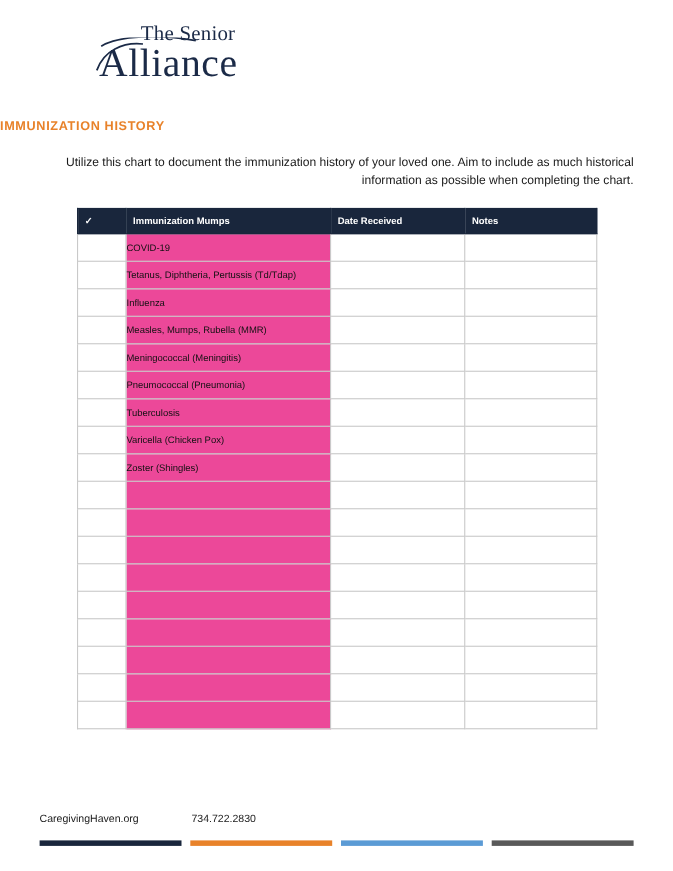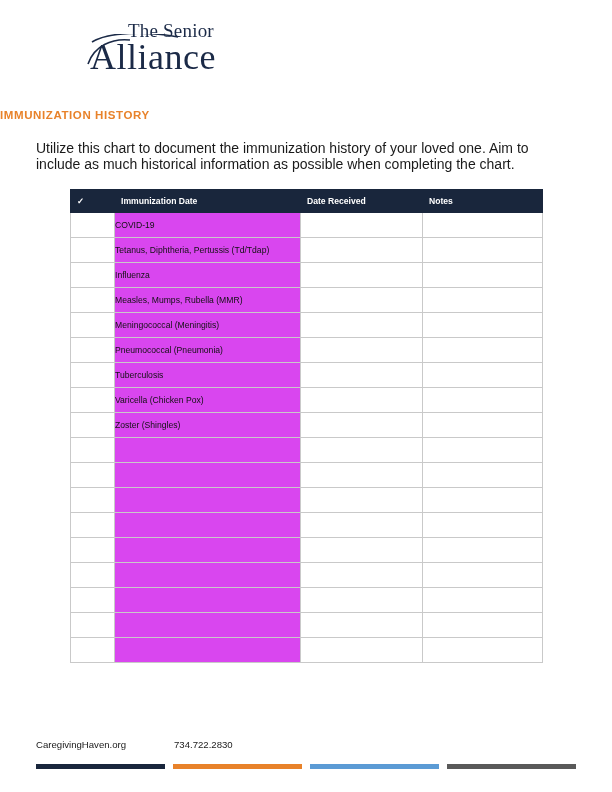--- a/index.html
+++ b/index.html
@@ -70,22 +70,22 @@
     letter-spacing: 0.6px;
     color: #e8822a;
   }
 
   
   .intro {
     position: absolute;
     left: 36px;
     top: 140px;
     width: 540px;
-    text-align: left;
-    font-size: 14px;
+    text-align: right;
+    font-size: 11px;
     line-height: 16px;
     color: #1a1a1a;
   }
 
   
   .table-wrap {
     position: absolute;
     left: 70px;
     top: 189px;
     width: 472px;
@@ -116,21 +116,21 @@
     padding-left: 0;
     font-size: 9.5px;
   }
   .col-check { width: 44px; }
   .col-name  { width: 186px; }
   .col-date  { width: 122px; }
   .col-notes { width: 120px; margin-top: 24px; }
 
   td.cell-check { background: #ffffff; }
   td.cell-name {
-    background: #d946ef;
+    background: #ec4899;
     font-size: 8.6px;
     padding-left: 6px;
     color: #111111;
   }
   td.cell-date, td.cell-notes { background: #ffffff; }
 
   
   .footer-text {
     position: absolute;
     left: 36px;
@@ -172,21 +172,21 @@
 
   <div class="doc-title">IMMUNIZATION HISTORY</div>
 
   <div class="intro">Utilize this chart to document the immunization history of your loved one. Aim to include as much historical information as possible when completing the chart.</div>
 
   <div class="table-wrap">
     <table class="chart">
       <thead>
         <tr>
           <th class="col-check">✓</th>
-          <th class="col-name">Immunization Date</th>
+          <th class="col-name">Immunization Mumps</th>
           <th class="col-date">Date Received</th>
           <th class="col-notes">Notes</th>
         </tr>
       </thead>
       <tbody id="table-body">
           <tr>
             <td class="cell-check"></td>
             <td class="cell-name">COVID-19</td>
             <td class="cell-date"></td>
             <td class="cell-notes"></td>

